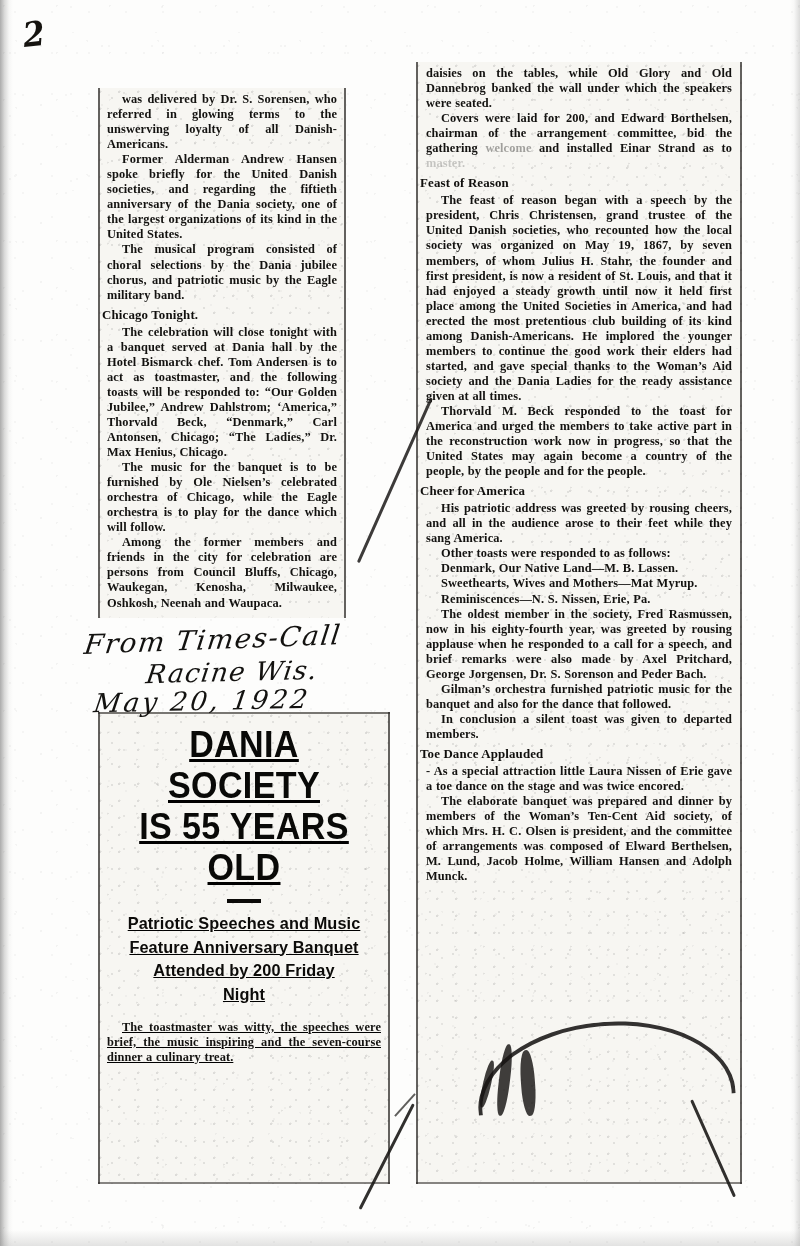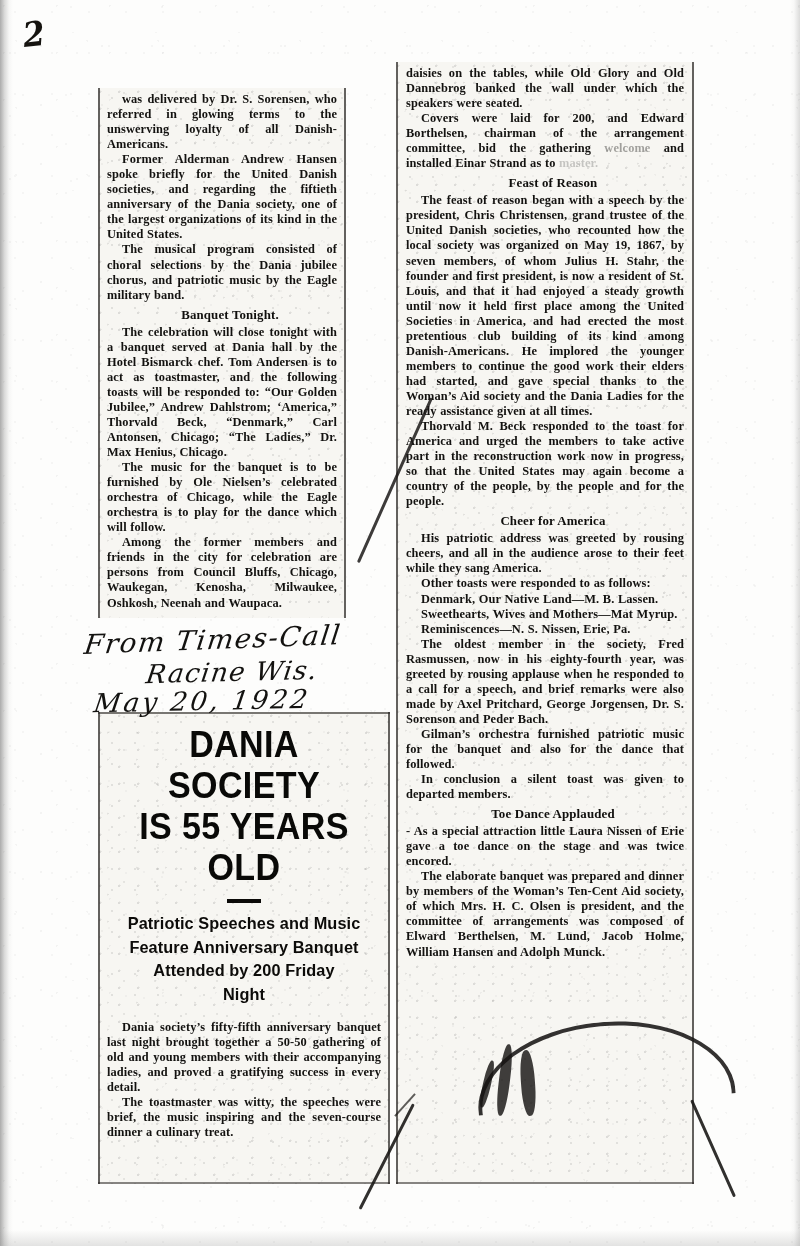--- a/index.html
+++ b/index.html
@@ -148,28 +148,27 @@
     z-index: 2;
   }
   .body-text p {
     margin: 0;
     text-indent: 15px;
   }
   .body-text p.noindent { text-indent: 0; }
 
   .subhead {
     position: relative;
-    text-align: center;
     font-family: "Liberation Serif", serif;
     font-weight: 700;
     font-size: 12.9px;
     line-height: 18px;
     color: #100f0d;
     letter-spacing: .15px;
-    margin: 3px 0 1px 16px;
+    margin: 3px 0 1px 4px;
     z-index: 2;
   }
 
   
   .handnote {
     position: absolute;
     z-index: 14;
     font-family: "DejaVu Serif", serif;
     font-style: italic;
     color: #131210;
@@ -316,59 +315,58 @@
     <div class="clip-tone"></div>
     <div class="col-rule-left"></div>
     <div class="col-rule-right"></div>
 
     <div class="body-text" style="padding:4px 9px 0 9px;">
       <p>was delivered by Dr. S. Sorensen, who referred in glowing terms to the unswerving loyalty of all Danish-Americans.</p>
       <p>Former Alderman Andrew Hansen spoke briefly for the United Danish societies, and regarding the fiftieth anniversary of the Dania society, one of the largest organizations of its kind in the United States.</p>
       <p>The musical program consisted of choral selections by the Dania jubilee chorus, and patriotic music by the Eagle military band.</p>
     </div>
 
-    <div class="subhead">Banquet Tonight.</div>
+    <div class="subhead">Chicago Tonight.</div>
 
     <div class="body-text" style="padding:0 9px 0 9px;">
       <p>The celebration will close tonight with a banquet served at Dania hall by the Hotel Bismarck chef. Tom Andersen is to act as toastmaster, and the following toasts will be responded to:  “Our Golden Jubilee,” Andrew Dahlstrom; ‘America,” Thorvald Beck, “Denmark,” Carl Antonsen, Chicago; “The Ladies,” Dr. Max Henius, Chicago.</p>
       <p>The music for the banquet is to be furnished by Ole Nielsen’s celebrated orchestra of Chicago, while the Eagle orchestra is to play for the dance which will follow.</p>
       <p>Among the former members and friends in the city for celebration are persons from Council Bluffs, Chicago, Waukegan, Kenosha, Milwaukee, Oshkosh, Neenah and Waupaca.</p>
     </div>
   </div>
 
   <div class="handnote hand-l1">From Times-Call</div>
   <div class="handnote hand-l2">Racine Wis.</div>
   <div class="handnote hand-l3">May 20, 1922</div>
 
-  <div class="clipping" style="left:98px; top:712px; width:292px; height:472px;">
+  <div class="clipping" style="left:98px; top:712px; width:292px; height:472px;text-decoration:underline;">
     <div class="clip-tone"></div>
     <div class="clip-top-rule"></div>
     <div class="col-rule-left"></div>
     <div class="col-rule-right"></div>
     <div class="clip-bottom-rule" style="bottom:0px;"></div>
 
     <div class="headline headline-1" style="margin-top:12px;">DANIA SOCIETY</div>
     <div class="headline headline-2">IS 55 YEARS OLD</div>
 
     <div class="headline-dash"></div>
 
     <div class="deck" style="padding:0 14px;">
       <div>Patriotic Speeches and Music</div>
       <div>Feature Anniversary Banquet</div>
       <div>Attended by 200 Friday</div>
       <div>Night</div>
     </div>
 
     <div class="body-text" style="padding:14px 9px 0 9px;">
-      <p>Dania society’s fifty-fifth anniversary banquet last night brought together a 50-50 gathering of old and young members with their accompanying ladies, and proved a gratifying success in every detail.</p>
       <p>The toastmaster was witty, the speeches were brief, the music inspiring and the seven-course dinner a culinary treat.</p>
     </div>
   </div>
 
-  <div class="clipping" style="left:396px; top:62px; width:298px; height:1122px;">
+  <div class="clipping" style="left:416px; top:62px; width:326px; height:1122px;">
     <div class="clip-tone"></div>
     <div class="col-rule-left"></div>
     <div class="col-rule-right"></div>
     <div class="clip-bottom-rule"></div>
 
     <div class="body-text" style="padding:4px 10px 0 10px;">
       <p class="noindent">daisies on the tables, while Old Glory and Old Dannebrog banked the wall under which the speakers were seated.</p>
       <p style="text-indent:15px;">Covers were laid for 200, and Edward Borthelsen, chairman of the arrangement committee, bid the gathering <span class="faded">welcome</span> and installed <span>Einar Strand as to</span><span class="faded-more">  master.</span></p>
     </div>
 

